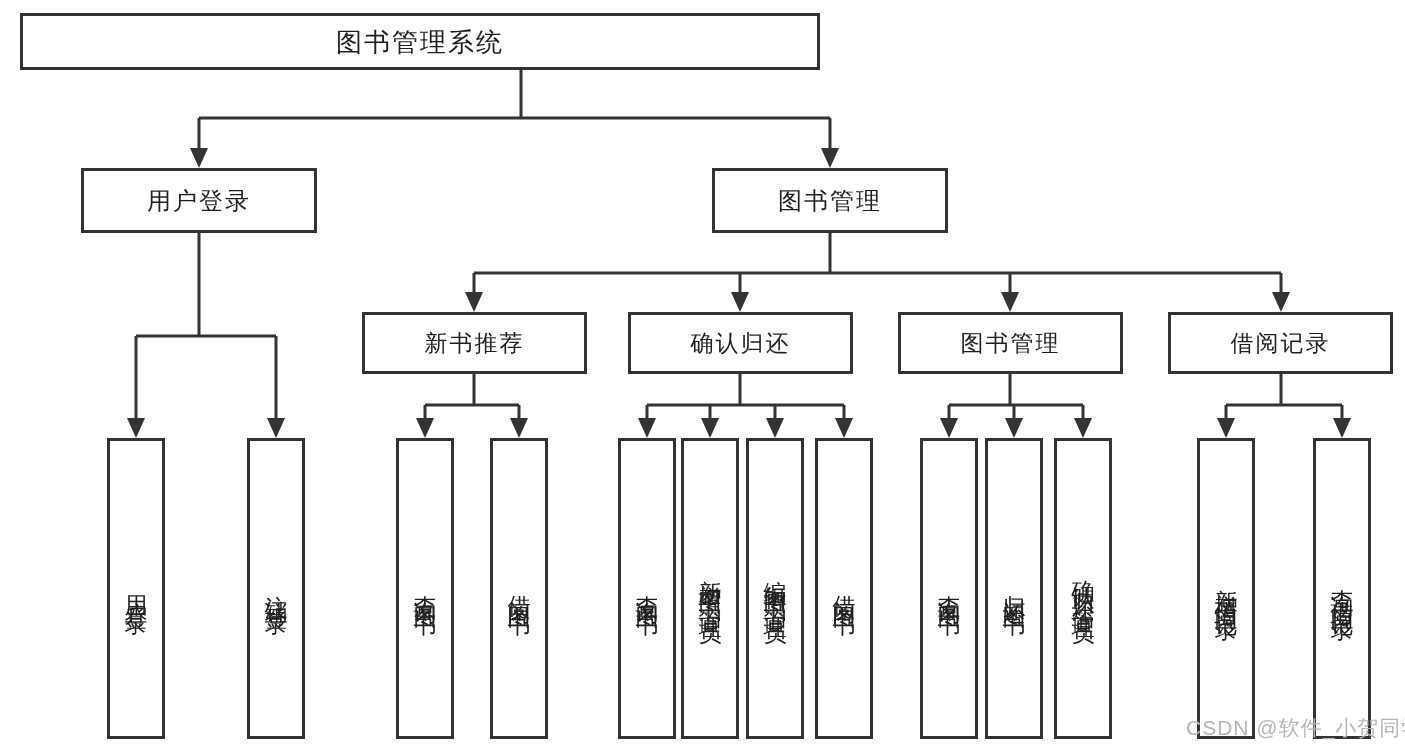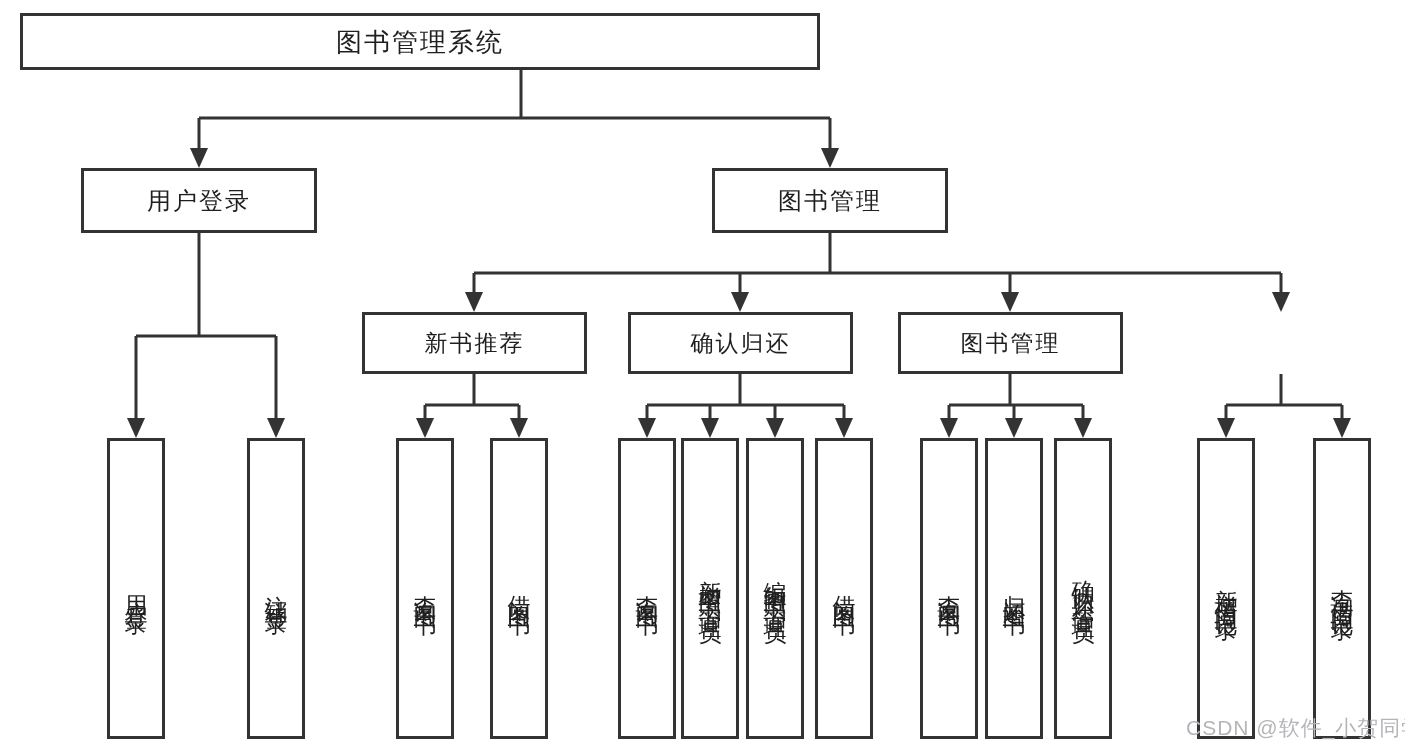--- a/index.html
+++ b/index.html
@@ -151,20 +151,23 @@
 
   <div class="node l3 l3-1">
     <span>新书推荐</span>
   </div>
   <div class="node l3 l3-2">
     <span>确认归还</span>
   </div>
   <div class="node l3 l3-3">
     <span>图书管理</span>
   </div>
+  <div class="node l3 l3-4">
+    <span>借阅记录</span>
+  </div>
 
   <div class="node leaf b1">
     <span class="vtext">用户登录</span>
   </div>
   <div class="node leaf b2">
     <span class="vtext">注销登录</span>
   </div>
   <div class="node leaf b3">
     <span class="vtext">查询图书</span>
   </div>

